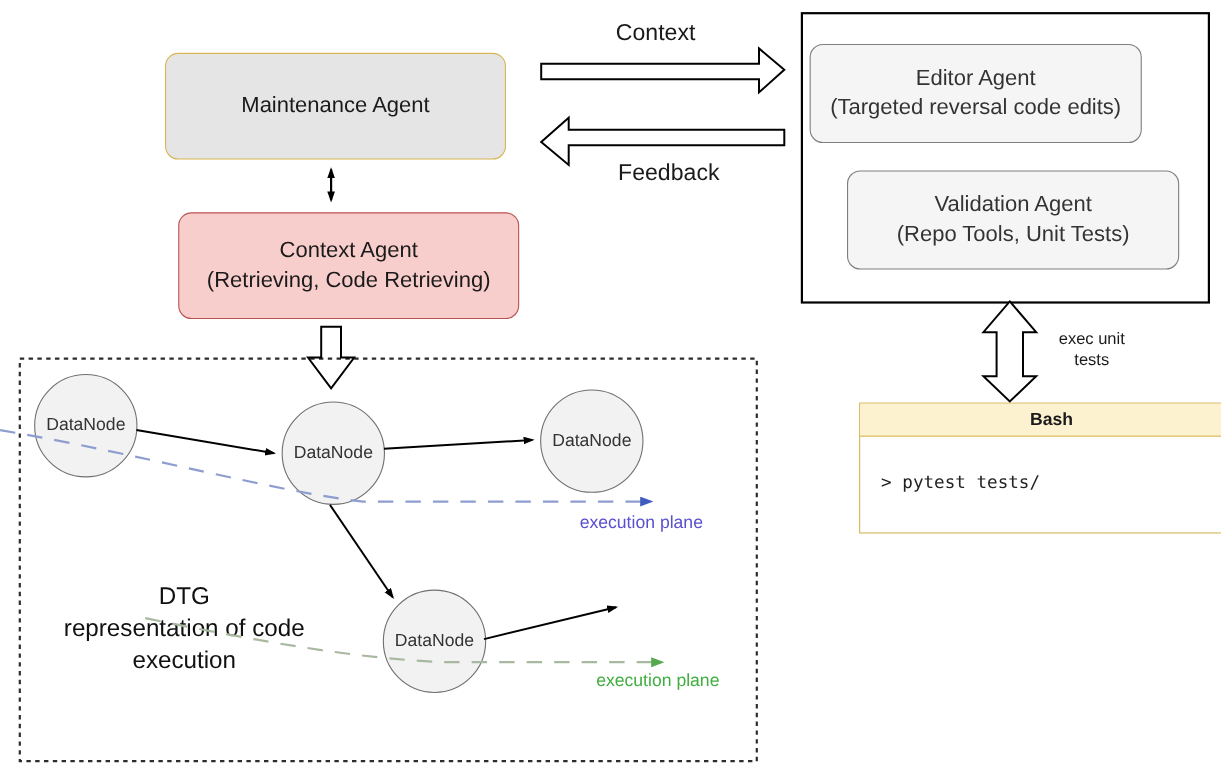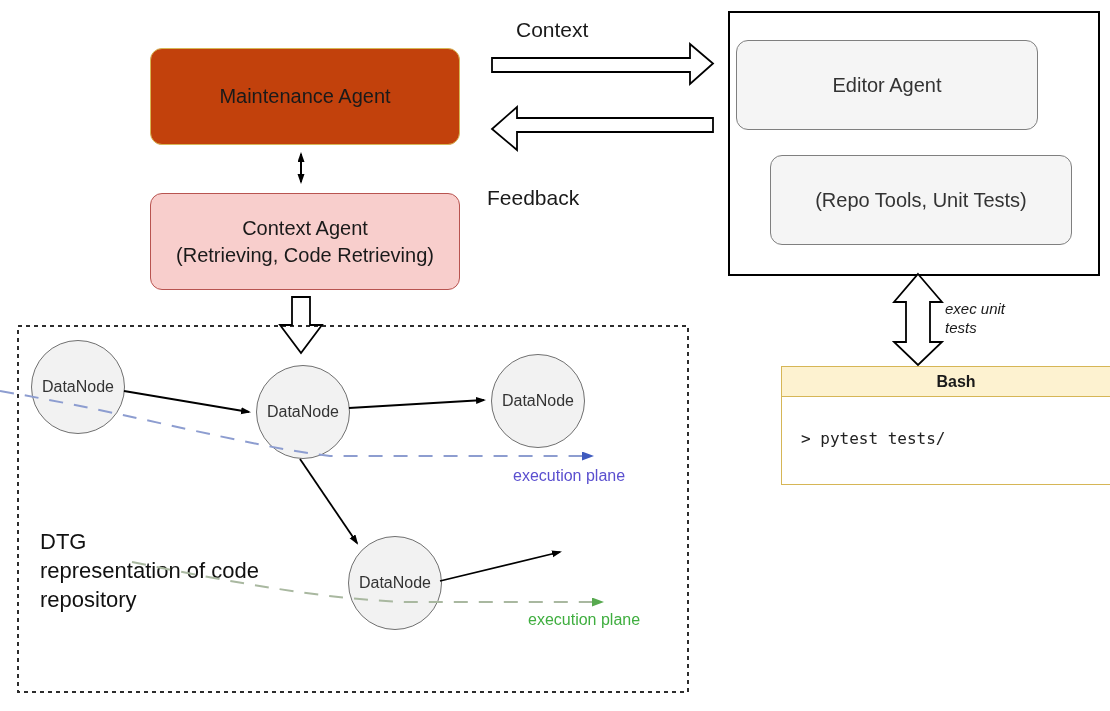--- a/index.html
+++ b/index.html
@@ -1,63 +1,65 @@
 <!DOCTYPE html>
 <html><head>
 <meta charset="utf-8">
 <style>
   html,body{margin:0;padding:0;background:#fff;}
   .canvas{position:relative;width:1110px;height:711px;background:#ffffff;overflow:hidden;
           font-family:"Liberation Sans", sans-serif;color:#1a1a1a;}
   .abs{position:absolute;}
   .agent-box{border-radius:12px;display:flex;flex-direction:column;align-items:center;
              justify-content:center;text-align:center;font-size:20px;line-height:27px;z-index:2;}
-  .yellow{background:#c2410c;border:1.6px solid #d6b656;}
-  .pink{background:#f8cecc;border:1.6px solid #b85450;}
+  .yellow{background:#e5e5e5;border:1.6px solid #d6b656;}
+  .pink{background:#f8cecc;border:1.6px solid #b85450;margin-left:12px;}
   .gray{background:#f5f5f5;border:1.6px solid #7f7f7f;color:#333;}
   .outer-box{border:2px solid #000;background:#fff;z-index:1;}
   .node{width:92px;height:92px;border-radius:50%;background:#f2f2f2;border:1.6px solid #707070;
         display:flex;align-items:center;justify-content:center;font-size:16px;color:#333;z-index:2;}
-  .lbl{z-index:3;}
+  .lbl{z-index:3;text-align:center;}
   .preline{white-space:pre-line;}
   .bash-box{border:1.6px solid #d6b656;background:#fff;z-index:2;}
   .bash-header{height:29px;background:#fdf2d0;border-bottom:1.6px solid #d6b656;
                display:flex;align-items:center;justify-content:center;font-weight:bold;font-size:16px;}
   .bash-body{padding:32px 0 0 19px;font-family:"DejaVu Sans Mono", monospace;font-size:16px;color:#222;}
   .dtg-caption{font-size:22px;line-height:29px;color:#111;}
   .plane-blue{color:#5a4fcf;font-size:16px;}
   .plane-green{color:#3fae3f;font-size:16px;}
   .flow-lbl{font-size:21px;}
-  .exec-lbl{font-size:15px;line-height:19px;font-style:italic;}
+  .exec-lbl{font-size:15px;line-height:19px;}
   svg.overlay{position:absolute;left:0;top:0;z-index:10;pointer-events:none;}
 </style>
 </head>
 <body>
 
 <div class="canvas">
 
   <div class="abs agent-box yellow" style="left:150px;top:48px;width:308px;height:95px;">
     <div>Maintenance Agent</div>
   </div>
 
   <div class="abs agent-box pink" style="left:150px;top:193px;width:308px;height:95px;">
     <div>Context Agent</div>
     <div>(Retrieving, Code Retrieving)</div>
   </div>
 
   <div class="abs lbl flow-lbl" style="left:516px;top:18px;width:160px;">Context</div>
-  <div class="abs lbl flow-lbl" style="left:487px;top:146px;width:160px;margin-top:40px;">Feedback</div>
+  <div class="abs lbl flow-lbl" style="left:528px;top:146px;width:160px;">Feedback</div>
 
   <div class="abs outer-box" style="left:728px;top:11px;width:368px;height:261px;"></div>
 
   <div class="abs agent-box gray" style="left:736px;top:40px;width:300px;height:88px;">
     <div>Editor Agent</div>
+    <div>(Targeted reversal code edits)</div>
   </div>
 
   <div class="abs agent-box gray" style="left:770px;top:155px;width:300px;height:88px;">
+    <div>Validation Agent</div>
     <div>(Repo Tools, Unit Tests)</div>
   </div>
 
   <div class="abs lbl exec-lbl preline" style="left:945px;top:299px;width:95px;">exec unit
 tests</div>
 
   <div class="abs bash-box" style="left:749px;top:366px;width:348px;height:117px;margin-left:32px;">
     <div class="bash-header">Bash</div>
     <div class="bash-body">&gt; pytest tests/</div>
   </div>
@@ -70,21 +72,21 @@
   </div>
   <div class="abs node" style="left:491px;top:354px;">
     <span>DataNode</span>
   </div>
   <div class="abs node" style="left:348px;top:536px;">
     <span>DataNode</span>
   </div>
 
   <div class="abs lbl dtg-caption preline" style="left:40px;top:527px;width:255px;">DTG
 representation of code
-repository</div>
+execution</div>
 
   <div class="abs lbl plane-blue" style="left:513px;top:467px;width:140px;">execution plane</div>
   <div class="abs lbl plane-green" style="left:528px;top:611px;width:140px;">execution plane</div>
 
   <svg class="overlay" width="1110" height="711" viewBox="0 0 1110 711">
     <defs>
       <marker id="mBlack" markerWidth="11" markerHeight="9" refX="8" refY="3.5" orient="auto-start-reverse" markerUnits="userSpaceOnUse">
         <path d="M0,0 L10,3.5 L0,7 Z" fill="#000"></path>
       </marker>
       <marker id="mBlue" markerWidth="13" markerHeight="11" refX="10" refY="4.5" orient="auto" markerUnits="userSpaceOnUse">

